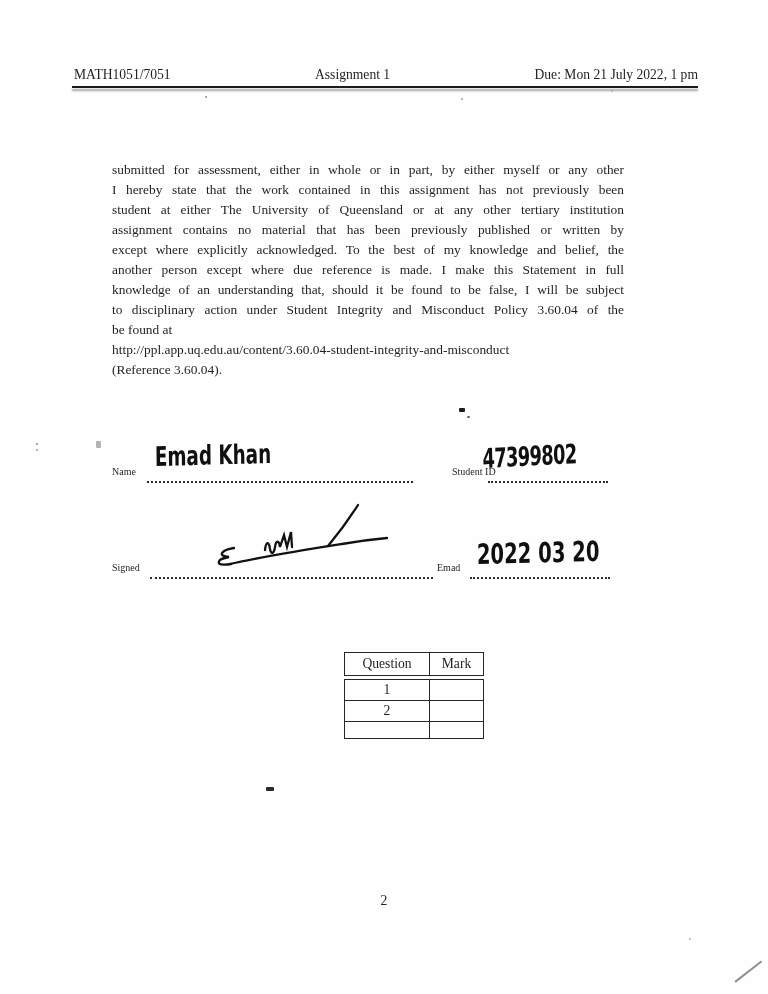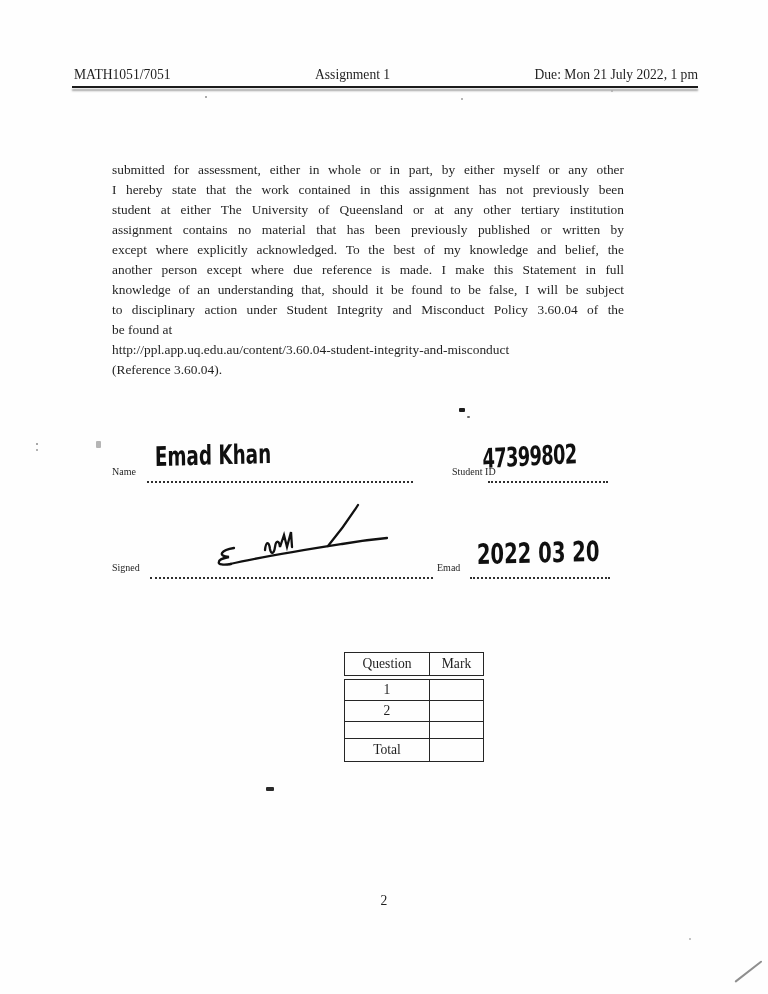--- a/index.html
+++ b/index.html
@@ -141,24 +141,20 @@
         <div class="c2"></div>
       </div>
       <div class="row r-std">
         <div class="c1">2</div>
         <div class="c2"></div>
       </div>
       <div class="row r-sm">
         <div class="c1"></div>
         <div class="c2"></div>
       </div>
-      <div class="row r-tot">
-        <div class="c1">Total</div>
-        <div class="c2"></div>
-      </div>
     </div>
   </div>
 
   <div class="pageno">2</div>
 
   <div class="speck sp1"></div>
   <div class="speck sp2"></div>
   <div class="speck sp3"></div>
   <div class="speck sp4"></div>
   <div class="speck sp5"></div>

